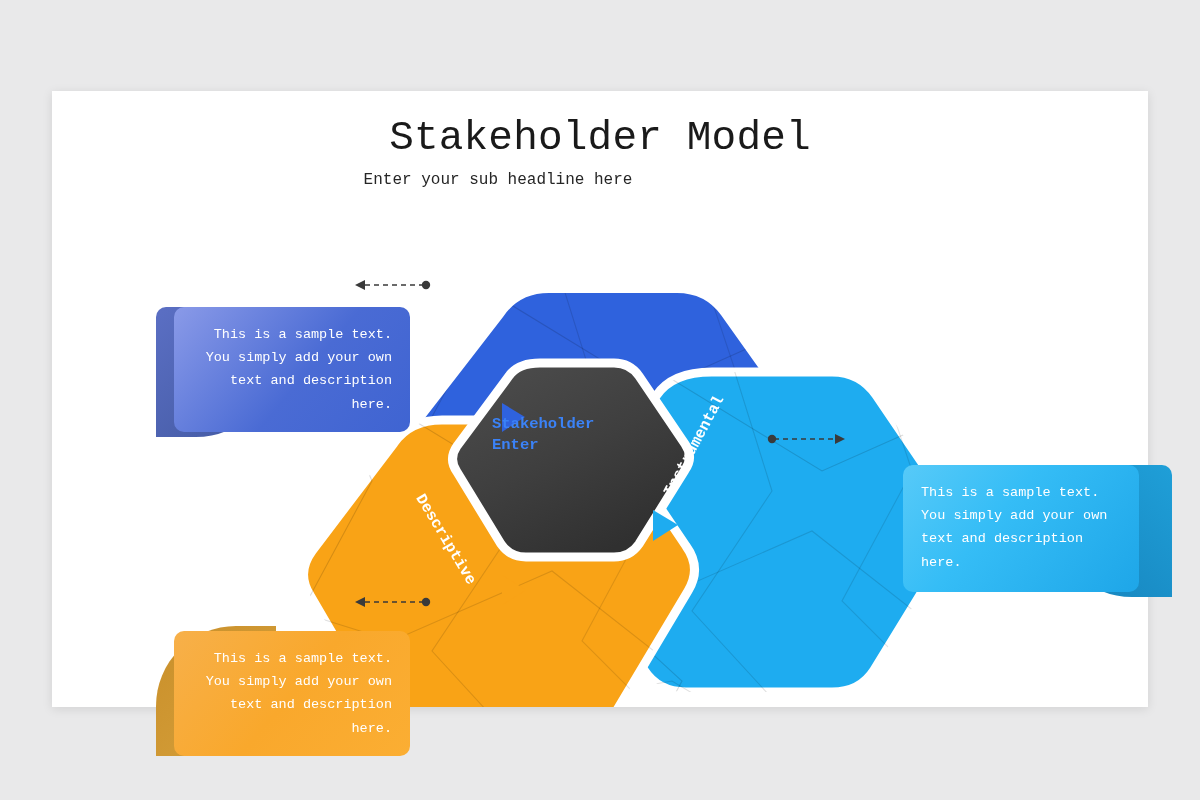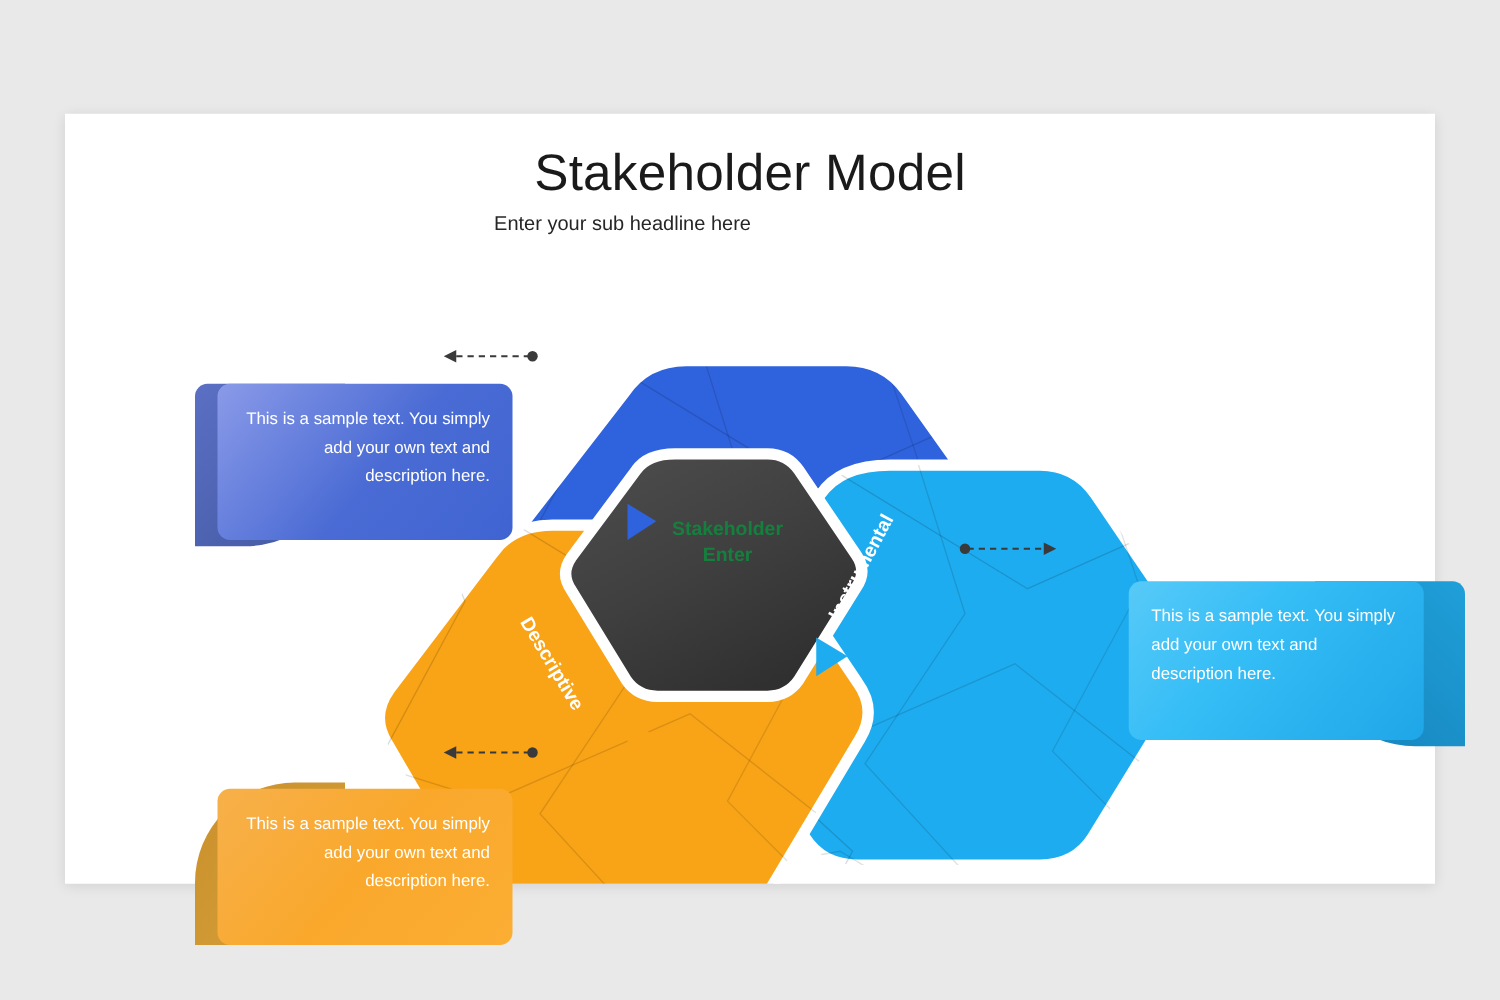--- a/index.html
+++ b/index.html
@@ -18,20 +18,21 @@
 
   
   .slide {
     position: absolute;
     left: 52px;
     top: 91px;
     width: 1096px;
     height: 616px;
     background: #ffffff;
     box-shadow: 0 2px 10px rgba(0,0,0,0.10);
+    font-family: Liberation Mono, monospace;
   }
 
   
   .title {
     position: absolute;
     left: 0;
     top: 25px;
     width: 1096px;
     text-align: center;
     font-size: 41px;
@@ -140,22 +141,22 @@
   #label-normative   { left: 434px; top: 186px; }
   #label-instrumental{ left: 608px; top: 400px; transform: rotate(-62deg); transform-origin: 0 0; }
   #label-descriptive { left: 375px; top: 400px; transform: rotate(59deg);  transform-origin: 0 0; }
 
   
   #center-label {
     position: absolute;
     left: 440px;
     top: 323px;
     width: 180px;
-    text-align: center;
-    color: #15803d;
+    text-align: left;
+    color: #3b82f6;
     font-weight: bold;
     font-size: 15.5px;
     line-height: 1.35;
     z-index: 6;
     pointer-events: none;
   }
 </style>
 </head>
 <body>
 

